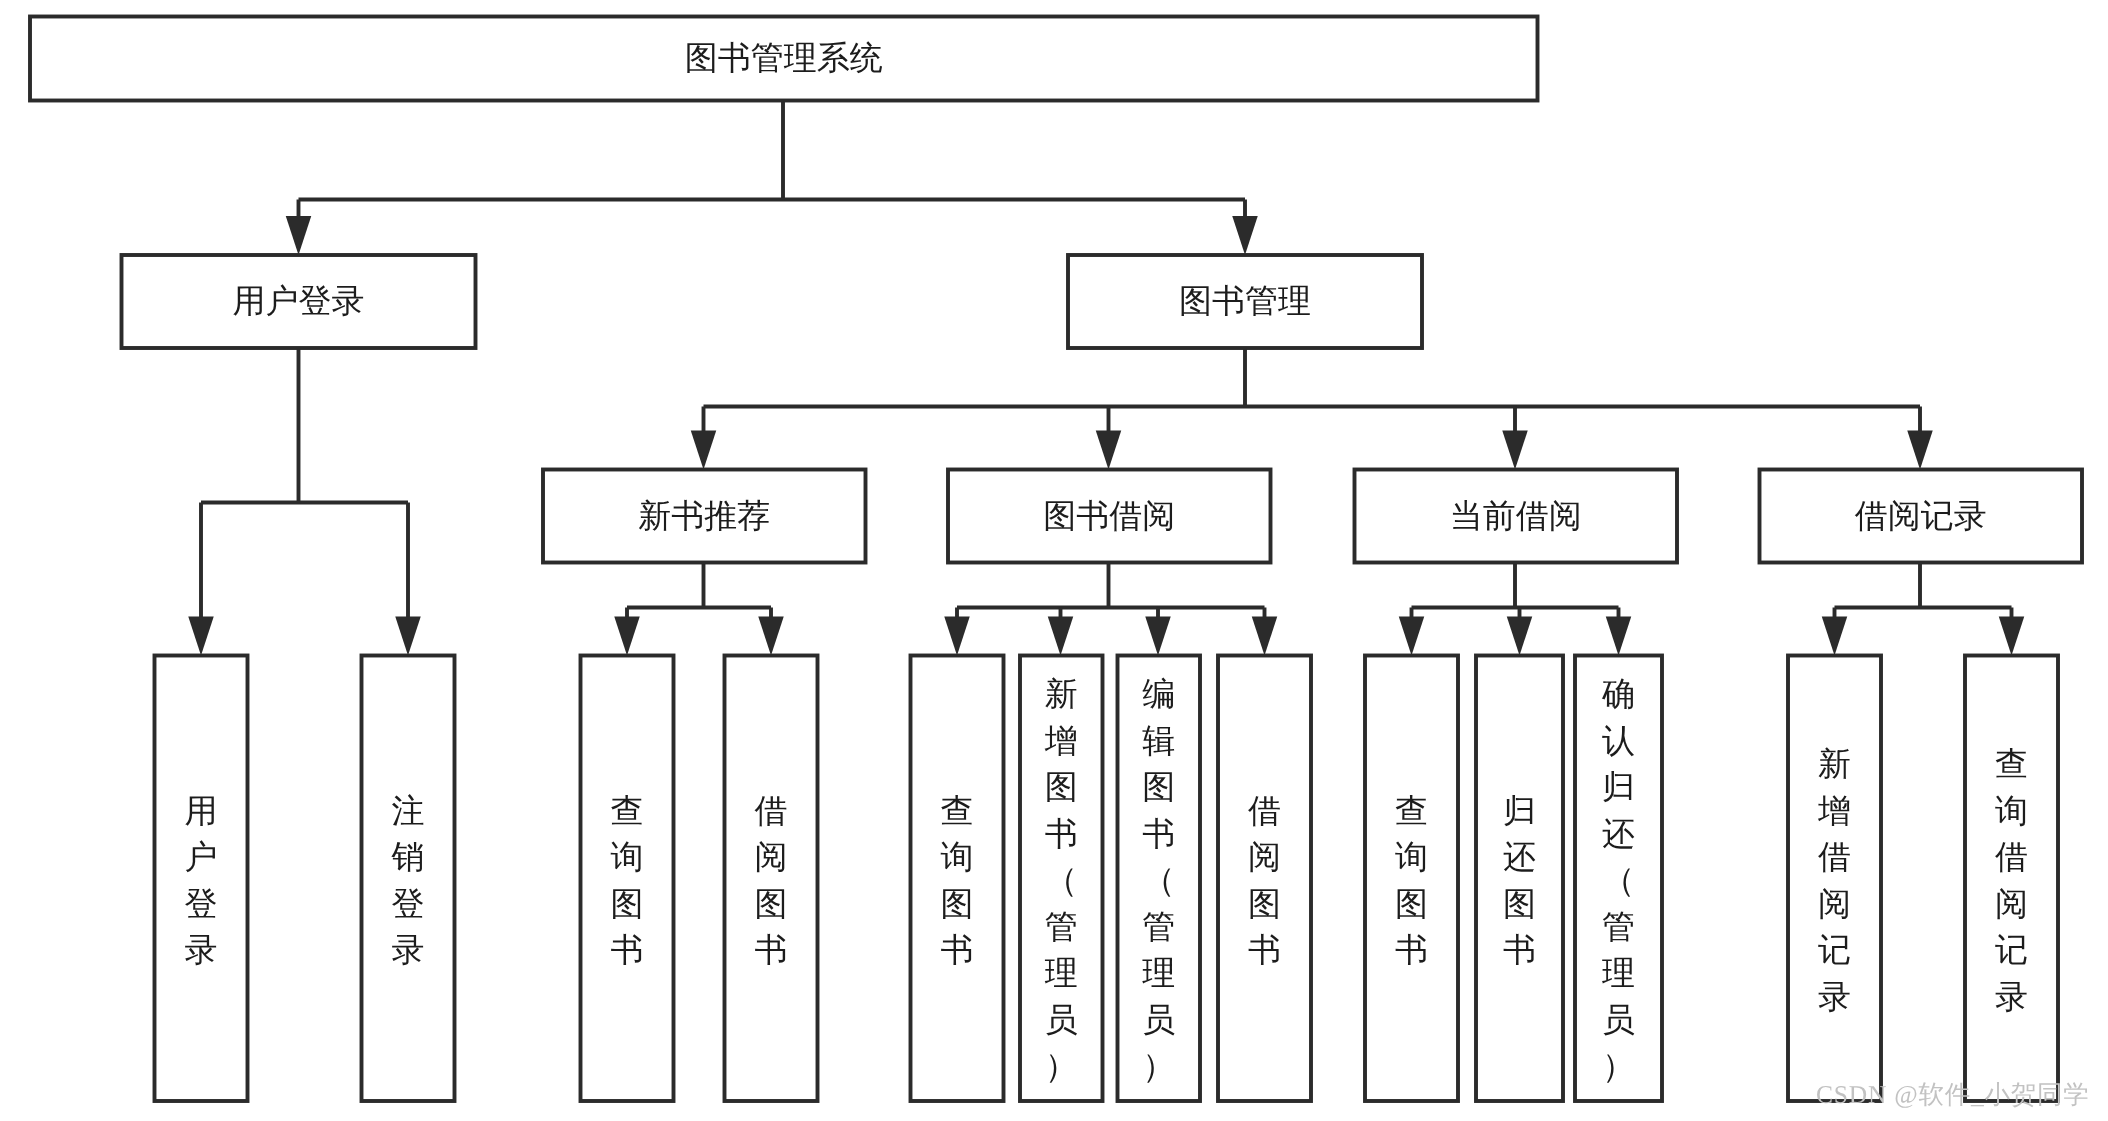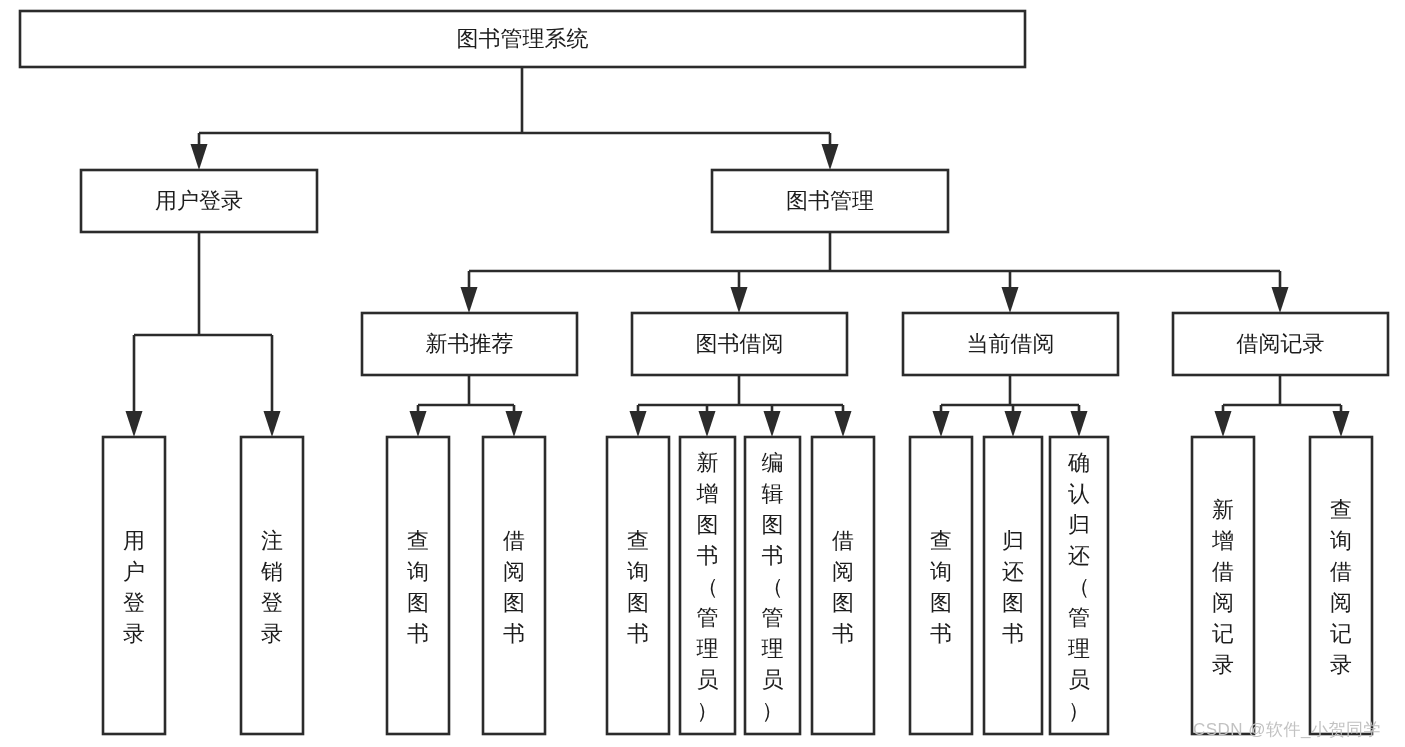--- a/index.html
+++ b/index.html
@@ -50,23 +50,23 @@
     dominant-baseline: middle;
   }
   .node-label-v {
     font-family: "DejaVu Sans", "Liberation Sans", sans-serif;
     font-size: 22px;
     fill: #1c1c1c;
     text-anchor: middle;
   }
   .watermark-text {
     position: absolute;
-    right: 24px;
+    right: 12px;
     bottom: 6px;
-    font-family: Liberation Sans, sans-serif;
+    font-family: Liberation Serif, serif;
     font-size: 17px;
     color: #c2c2c2;
     letter-spacing: 0.5px;
     white-space: nowrap;
     user-select: none;
   }
 </style>
 </head>
 <body>
 

